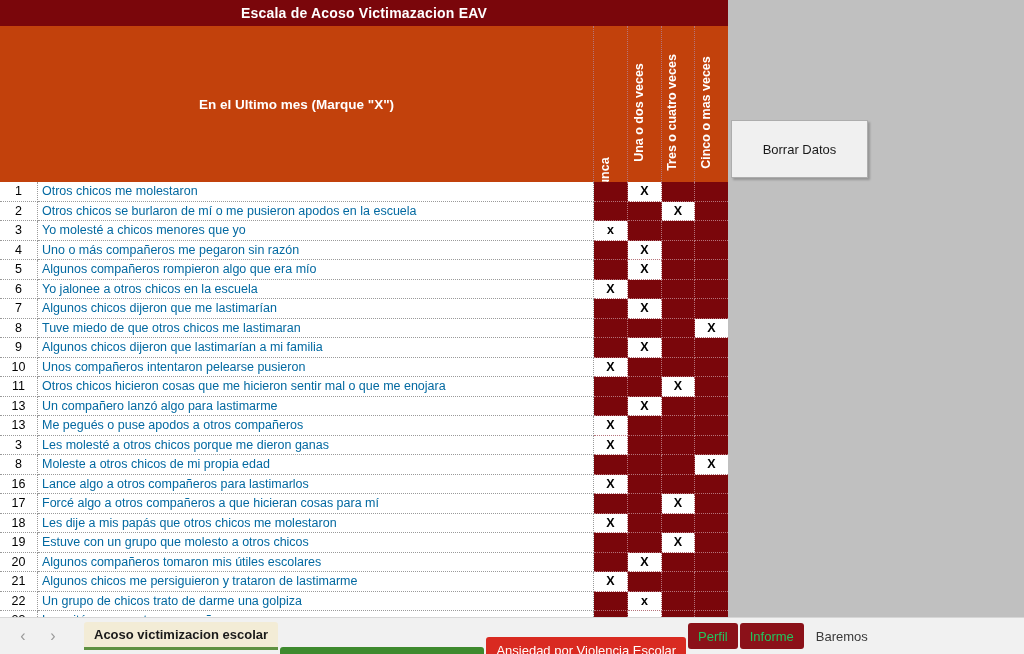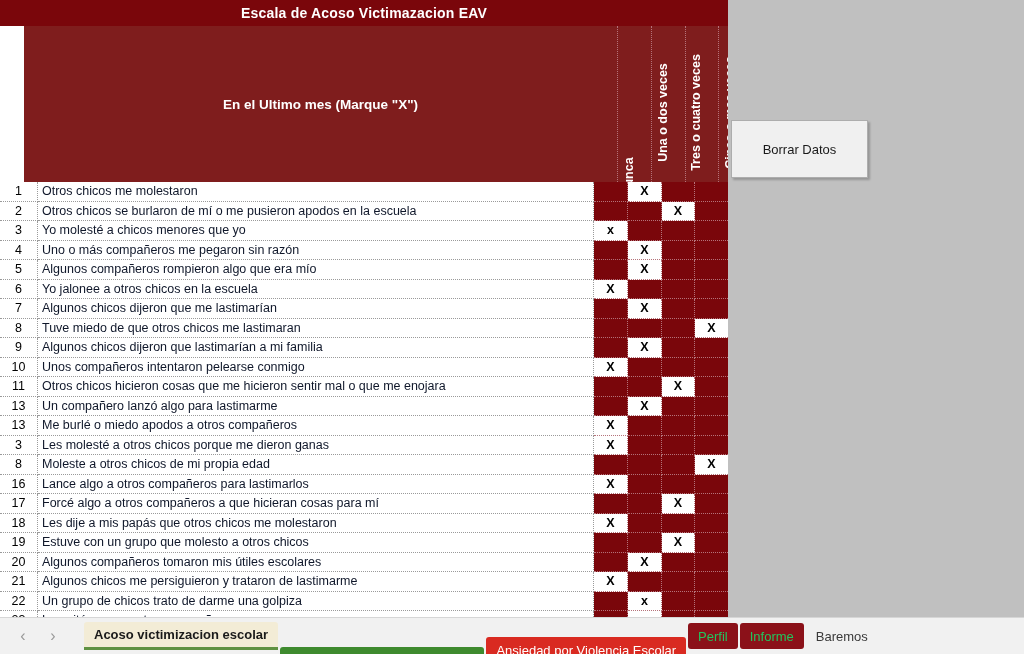--- a/index.html
+++ b/index.html
@@ -38,22 +38,21 @@
     align-items: center;
     justify-content: center;
     letter-spacing: .2px;
   }
 
   
   .header-band {
     position: absolute;
     left: 0; top: 26px;
     width: 728px; height: 156px;
-    background: #7f1d1d;
-    margin-left: 24px;
+    background: #c2410c;
   }
   .prompt {
     position: absolute;
     left: 0; top: 0;
     width: 594px; height: 156px;
     color: #ffffff;
     font-size: 13.5px;
     font-weight: bold;
     display: flex;
     align-items: center;
@@ -109,21 +108,21 @@
     border-right: 1px dotted #9a9a9a;
     background: #ffffff;
   }
   .row .txt {
     position: absolute;
     left: 38px; top: 0;
     width: 556px; height: 19.5px;
     display: flex; align-items: center;
     padding-left: 4px;
     font-size: 12.5px;
-    color: #0f172a;
+    color: #0369a1;
     border-bottom: 1px dotted #9a9a9a;
     border-right: 1px dotted #9a9a9a;
     background: #ffffff;
     white-space: nowrap;
     overflow: hidden;
   }
   .row .opt {
     position: absolute;
     top: 0;
     height: 19.5px;
@@ -298,21 +297,21 @@
         <div class="row">
           <div class="num">9</div>
           <div class="txt">Algunos chicos dijeron que lastimarían a mi familia</div>
           <div class="opt o1"></div>
           <div class="opt o2 marked">X</div>
           <div class="opt o3"></div>
           <div class="opt o4"></div>
         </div>
         <div class="row">
           <div class="num">10</div>
-          <div class="txt">Unos compañeros intentaron pelearse conmigo</div>
+          <div class="txt">Unos compañeros intentaron pelearse pusieron</div>
           <div class="opt o1 marked">X</div>
           <div class="opt o2"></div>
           <div class="opt o3"></div>
           <div class="opt o4"></div>
         </div>
         <div class="row">
           <div class="num">11</div>
           <div class="txt">Otros chicos hicieron cosas que me hicieron sentir mal o que me enojara</div>
           <div class="opt o1"></div>
           <div class="opt o2"></div>
@@ -322,21 +321,21 @@
         <div class="row">
           <div class="num">13</div>
           <div class="txt">Un compañero lanzó algo para lastimarme</div>
           <div class="opt o1"></div>
           <div class="opt o2 marked">X</div>
           <div class="opt o3"></div>
           <div class="opt o4"></div>
         </div>
         <div class="row">
           <div class="num">13</div>
-          <div class="txt">Me burlé o miedo apodos a otros compañeros</div>
+          <div class="txt">Me pegués o puse apodos a otros compañeros</div>
           <div class="opt o1 marked">X</div>
           <div class="opt o2"></div>
           <div class="opt o3"></div>
           <div class="opt o4"></div>
         </div>
         <div class="row">
           <div class="num">3</div>
           <div class="txt">Les molesté a otros chicos porque me dieron ganas</div>
           <div class="opt o1 marked">X</div>
           <div class="opt o2"></div>

